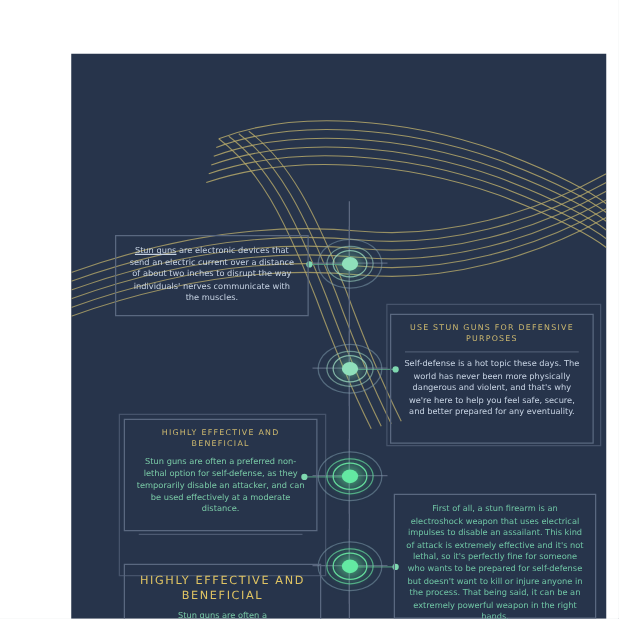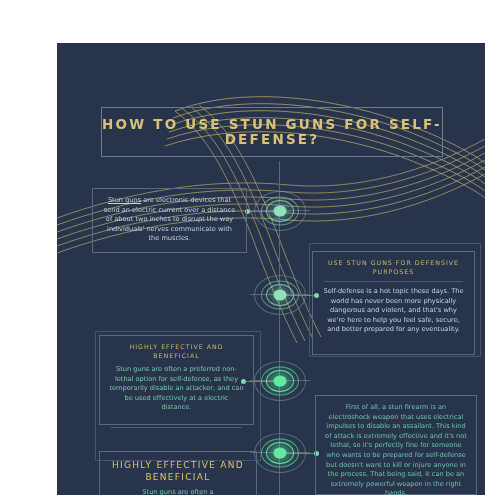--- a/index.html
+++ b/index.html
@@ -158,42 +158,39 @@
 
     <div class="node bright" style="left:193px;top:380px;">
       <div class="cross-v"></div>
       <div class="cross-h"></div>
       <div class="ring r1"></div>
       <div class="ring r2"></div>
       <div class="ring r3"></div>
       <div class="core"></div>
     </div>
 
-    <div class="title-box">
-      <div class="title-text">HOW TO USE STUN GUNS FOR SELF-DEFENSE?</div>
-    </div>
 
     <div class="card" style="left:35px;top:145px;width:155px;height:65px;">
       <div class="inner">
         <div class="c-body light"><span class="uline">Stun guns</span><span> are electronic devices that send an electric current over a distance of about two inches to disrupt the way individuals' nerves communicate with the muscles.</span></div>
       </div>
     </div>
 
     <div class="card" style="left:255px;top:208px;width:163px;height:104px;">
       <div class="inner">
         <div class="c-head">USE STUN GUNS FOR DEFENSIVE PURPOSES</div>
         <div class="rule" style="margin:0 2px 5px 2px;"></div>
         <div class="c-body light">Self-defense is a hot topic these days. The world has never been more physically dangerous and violent, and that's why we're here to help you feel safe, secure, and better prepared for any eventuality.</div>
       </div>
     </div>
 
     <div class="card" style="left:42px;top:292px;width:155px;height:90px;">
       <div class="inner">
         <div class="c-head">HIGHLY EFFECTIVE AND BENEFICIAL</div>
-        <div class="c-body green">Stun guns are often a preferred non-lethal option for self-defense, as they temporarily disable an attacker, and can be used effectively at a electric distance.</div>
+        <div class="c-body green">Stun guns are often a preferred non-lethal option for self-defense, as they temporarily disable an attacker, and can be used effectively at a moderate distance.</div>
         <div class="rule" style="margin-top:14px;"></div>
       </div>
     </div>
 
     <div class="card" style="left:258px;top:352px;width:162px;height:100px;">
       <div class="inner">
         <div class="c-body teal">First of all, a stun firearm is an electroshock weapon that uses electrical impulses to disable an assailant. This kind of attack is extremely effective and it's not lethal, so it's perfectly fine for someone who wants to be prepared for self-defense but doesn't want to kill or injure anyone in the process. That being said, it can be an extremely powerful weapon in the right hands.</div>
       </div>
     </div>
 

